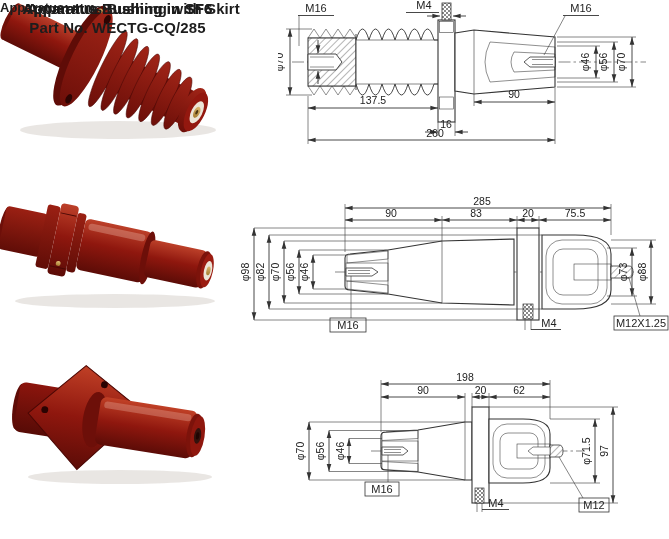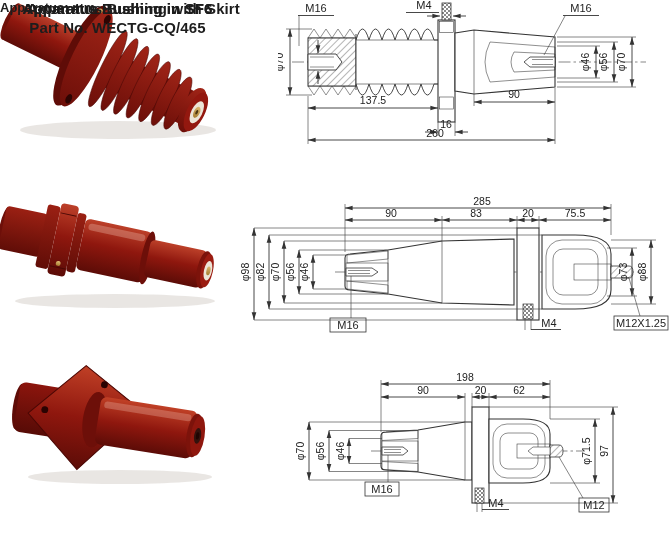--- a/index.html
+++ b/index.html
@@ -97,21 +97,21 @@
     <rect x="148" y="33" width="58" height="38" rx="5" fill="url(#g2a)"></rect>
     <ellipse cx="206" cy="52" rx="7" ry="19" fill="#7c130b"></ellipse>
     <ellipse cx="209" cy="52" rx="6" ry="17" fill="#9b1c11"></ellipse>
     <ellipse cx="210" cy="52" rx="4" ry="10" fill="#ece4d6"></ellipse>
     <ellipse cx="210.5" cy="52" rx="2" ry="4.5" fill="url(#br2)"></ellipse>
   </g>
 </svg>
 
 <div class="abs caption" style="left:0;top:312">
   <div>Apparatus Bushing in SF6</div>
-  <div>Part No. WECTG-CQ/465</div>
+  <div>Part No. WECTG-CQ/285</div>
 </div>
 
 <svg class="abs" style="left:0;top:360" width="232" height="128" viewBox="0 0 232 128">
   <defs>
     <linearGradient id="g3a" x1="0" y1="0" x2="0" y2="1">
       <stop offset="0" stop-color="#c04026"></stop>
         <stop offset="0.5" stop-color="#8f170e"></stop>
         <stop offset="1" stop-color="#5c0c07"></stop>
     </linearGradient>
     <linearGradient id="g3b" x1="0" y1="0" x2="0" y2="1">

